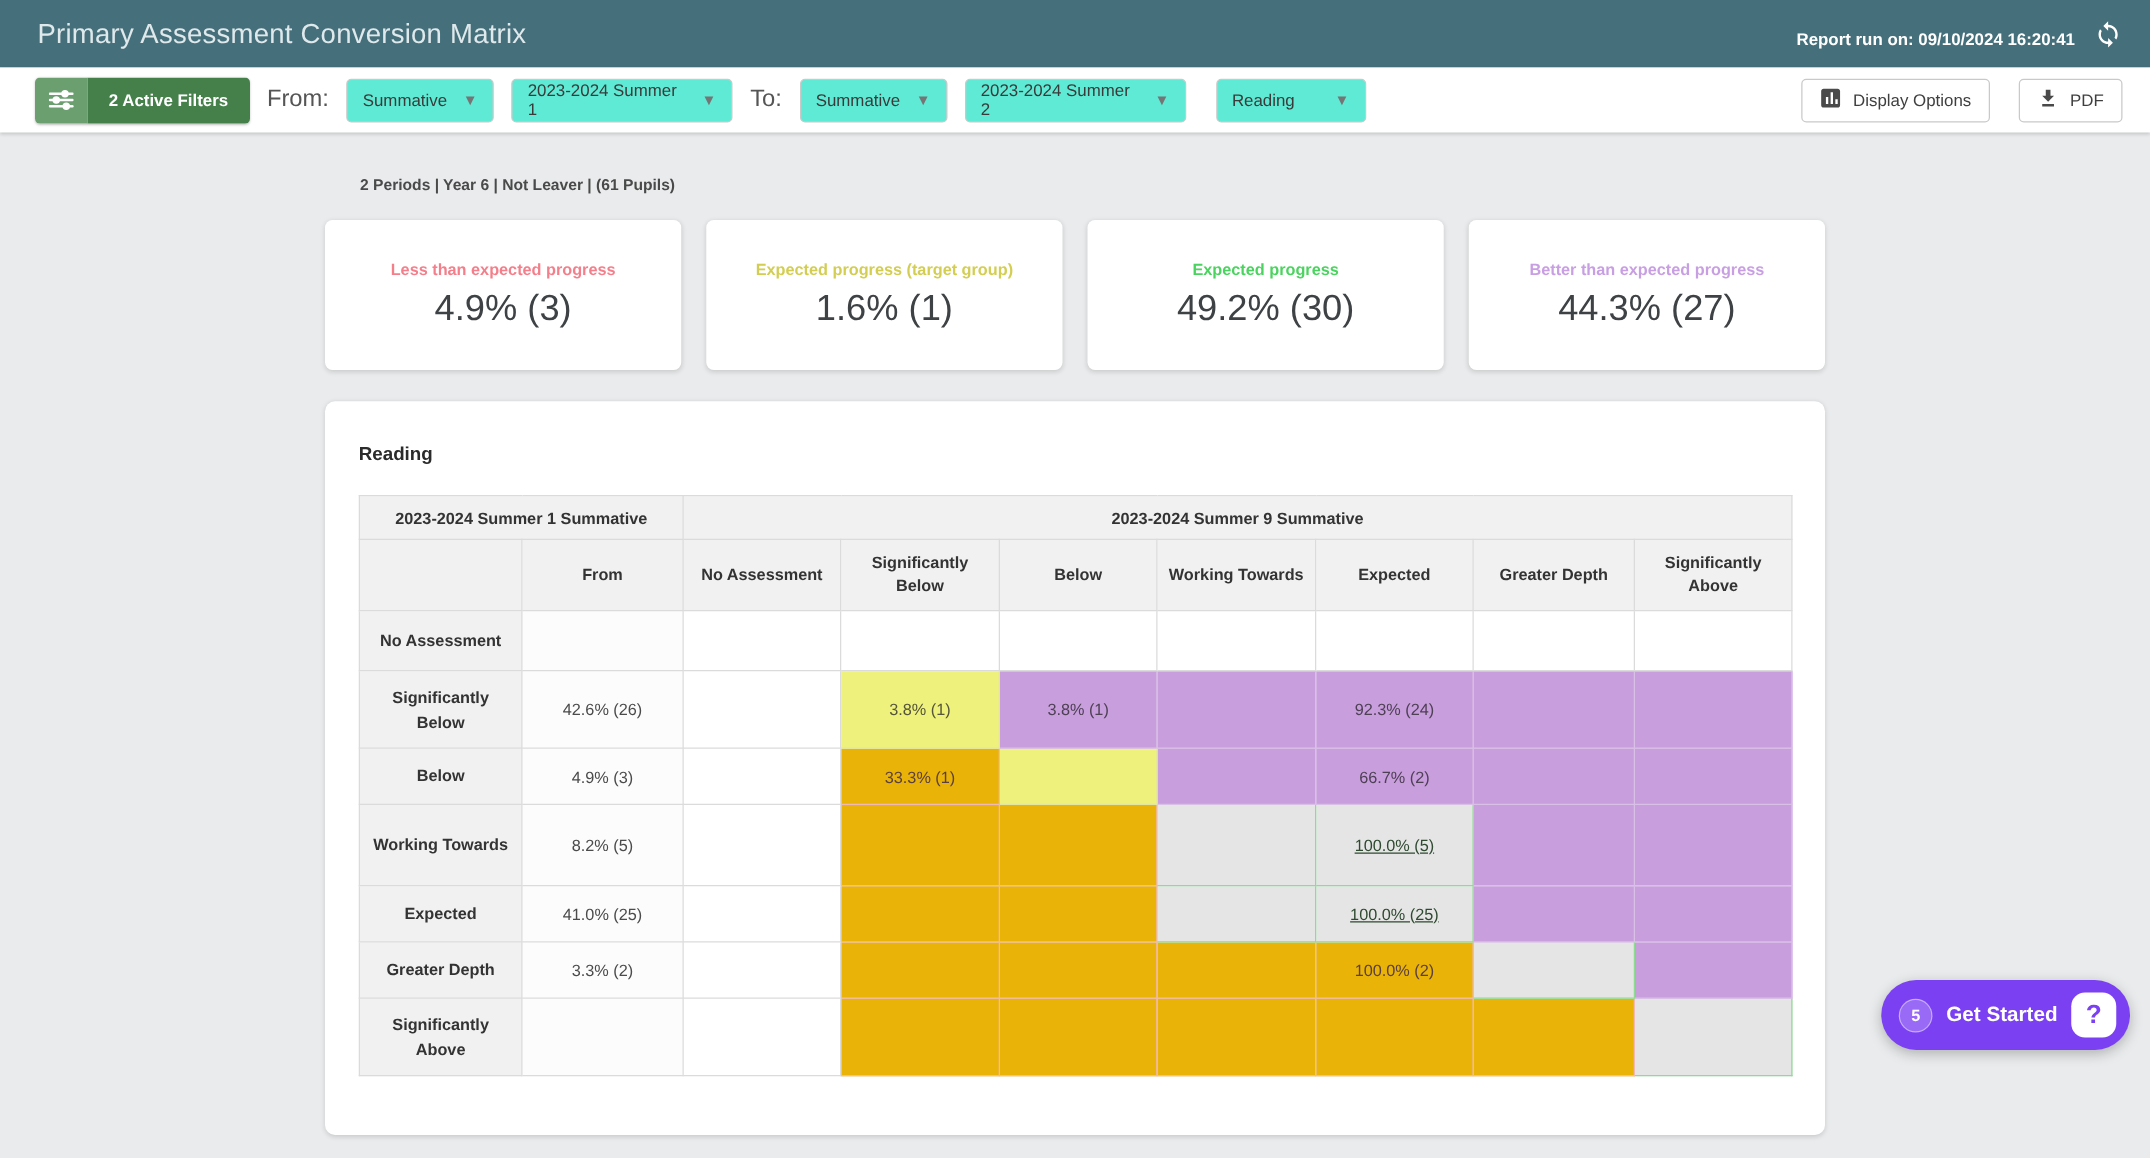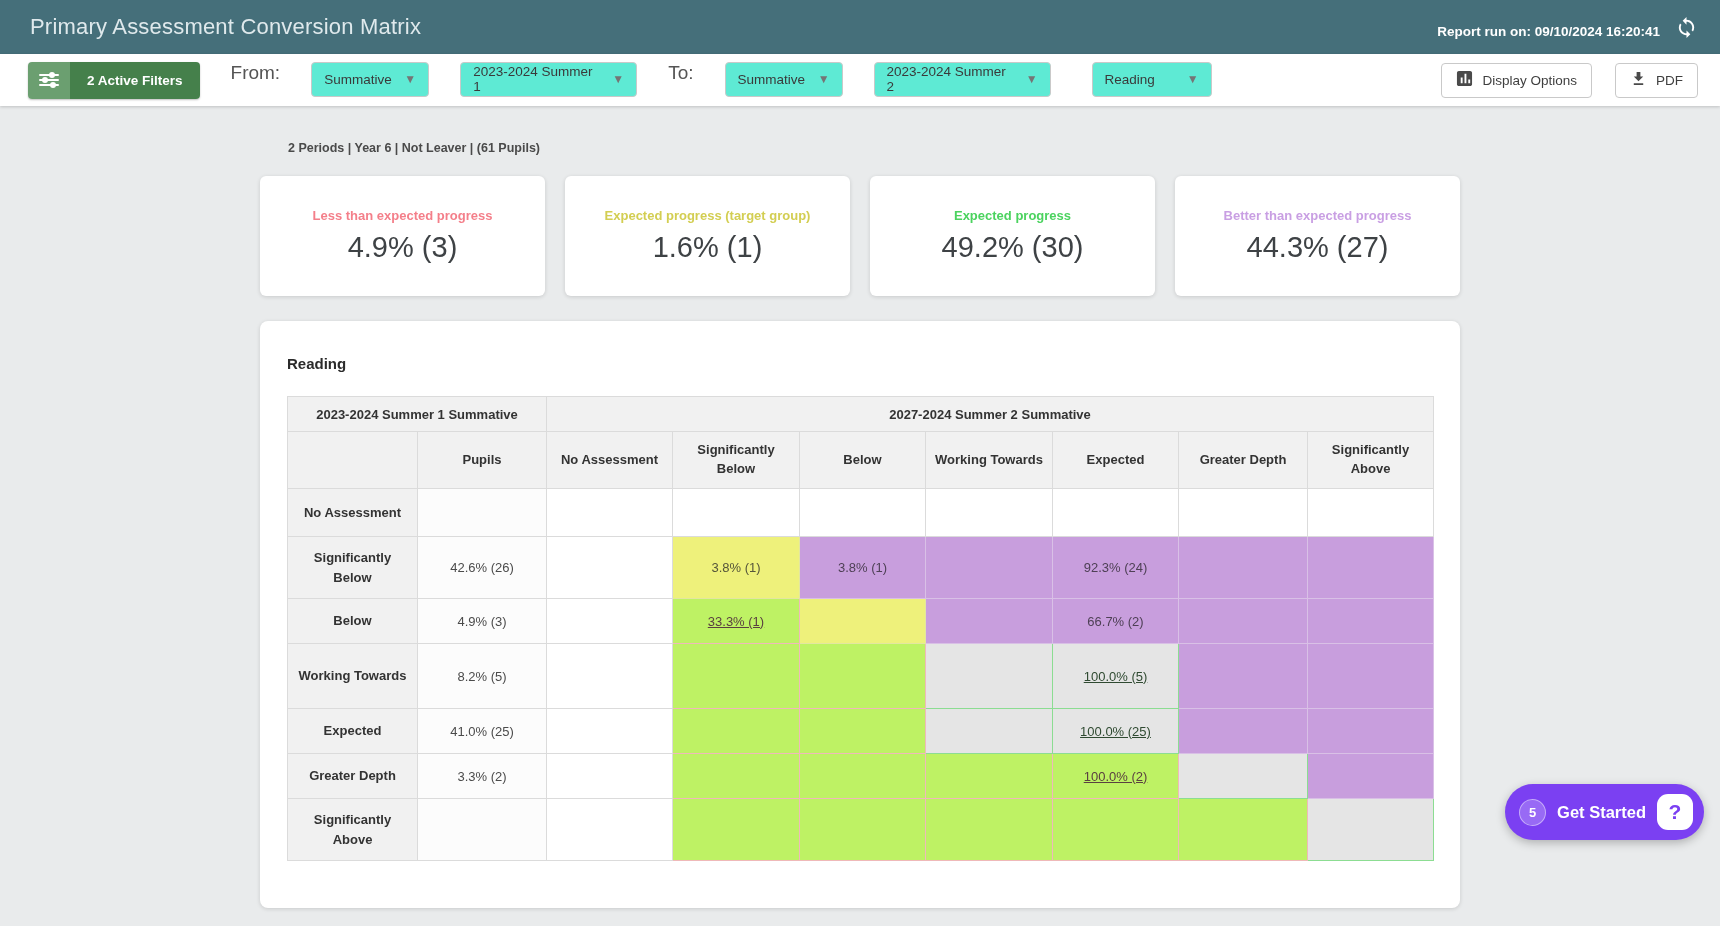--- a/index.html
+++ b/index.html
@@ -12,21 +12,21 @@
             display:flex; align-items:center; justify-content:space-between; padding:0 22px 0 30px; }
   .appbar-title { color:#DFE9EC; font-size:22px; font-weight:400; letter-spacing:.2px; }
   .appbar-right { display:flex; align-items:flex-end; gap:14px; }
   .report-run { color:#FFFFFF; font-size:13.5px; font-weight:700; }
   .refresh-btn { width:24px; height:24px; display:flex; align-items:center; justify-content:center; cursor:pointer; }
 
   
   .toolbar { position:absolute; top:54px; left:0; right:0; height:52px; background:#FFFFFF;
              box-shadow:0 1px 3px rgba(0,0,0,.18); display:flex; align-items:center;
              justify-content:space-between; padding:0 22px 0 28px; z-index:5; }
-  .toolbar-left { display:flex; gap:31px; }
+  .toolbar-left { display:flex; align-items:center; gap:14px; }
   .filters-btn { display:flex; height:37px; border-radius:4px; overflow:hidden; cursor:pointer;
                  box-shadow:0 1px 2px rgba(0,0,0,.25); }
   .filters-btn .seg-icon { width:42px; background:#6B9F70; display:flex; align-items:center; justify-content:center; }
   .filters-btn .seg-label { background:#45804B; color:#fff; font-size:13.5px; font-weight:700;
                             display:flex; align-items:center; padding:0 17px; }
   .tb-label { font-size:19px; color:#555; }
   .select { height:35px; background:#5eead4; border:1px solid #C9C9C9; border-radius:4px;
             display:flex; align-items:center; justify-content:space-between; gap:10px;
             padding:0 12px; font-size:13.5px; color:#3A3A3A; cursor:pointer; }
   .select .caret { color:#757575; font-size:12px; line-height:1; }
@@ -56,21 +56,21 @@
   .mx th, .mx td { border:1px solid #DBDBDB; text-align:center; vertical-align:middle; padding:4px 6px; }
   .mx .group-hdr { background:#F1F1F1; font-weight:700; color:#333; height:35px; }
   .mx .col-hdr   { background:#F1F1F1; font-weight:700; color:#333; height:57px; line-height:1.45; }
   .mx td.rowlabel { background:#F1F1F1; font-weight:700; color:#333; line-height:1.5; }
   .mx td { height:45px; color:#4B4B4B; }
   .mx td.total { background:#FCFCFC; }
   .mx tr.r-noassess td { height:48px; }
   .mx tr.r-sig td { height:62px; }
   .mx tr.r-wt td { height:65px; }
   .mx td[data-c="none"]   { background:#FFFFFF; }
-  .mx td[data-c="red"]    { background:#bef264; border-color:#EFB9B9; color:#5A4040;text-decoration:underline; }
+  .mx td[data-c="red"]    { background:#eab308; border-color:#EFB9B9; color:#5A4040; }
   .mx td[data-c="yellow"] { background:#EEF17B; border-color:#E3E6A0; color:#55553A; }
   .mx td[data-c="green"]  { background:#e5e5e5; border-color:#8CDD92; color:#2F4A31;text-decoration:underline; }
   .mx td[data-c="purple"] { background:#C89EDD; border-color:#D9C0E6; color:#4E4055; }
 
   
   .get-started { position:absolute; top:784px; right:16px; height:56px; min-width:198px;
                  background:#7B40F2; border-radius:28px; display:flex; align-items:center;
                  gap:11px; padding:0 11px 0 14px; cursor:pointer; box-shadow:0 3px 10px rgba(0,0,0,.25); }
   .gs-badge { width:27px; height:27px; border-radius:50%; background:rgba(255,255,255,.22);
               border:1px solid rgba(255,255,255,.45); color:#fff; font-size:13px; font-weight:700;
@@ -187,25 +187,25 @@
         <col style="width:127px">
           <col style="width:126px">
           <col style="width:127px">
         <col style="width:126px">
           <col style="width:129px">
           <col style="width:126px">
       </colgroup>
       <thead>
         <tr>
           <th class="group-hdr" colspan="2">2023-2024 Summer 1 Summative</th>
-          <th class="group-hdr" colspan="7">2027-2024 Summer 2 Summative</th>
+          <th class="group-hdr" colspan="7">2023-2024 Summer 9 Summative</th>
         </tr>
         <tr id="col-header-row">
             <th class="col-hdr"></th>
-            <th class="col-hdr">Pupils</th>
+            <th class="col-hdr">From</th>
             <th class="col-hdr">No Assessment</th>
             <th class="col-hdr">Significantly Below</th>
             <th class="col-hdr">Below</th>
             <th class="col-hdr">Working Towards</th>
             <th class="col-hdr">Expected</th>
             <th class="col-hdr">Greater Depth</th>
             <th class="col-hdr">Significantly Above</th>
           </tr>
       </thead>
       <tbody id="matrix-body">

